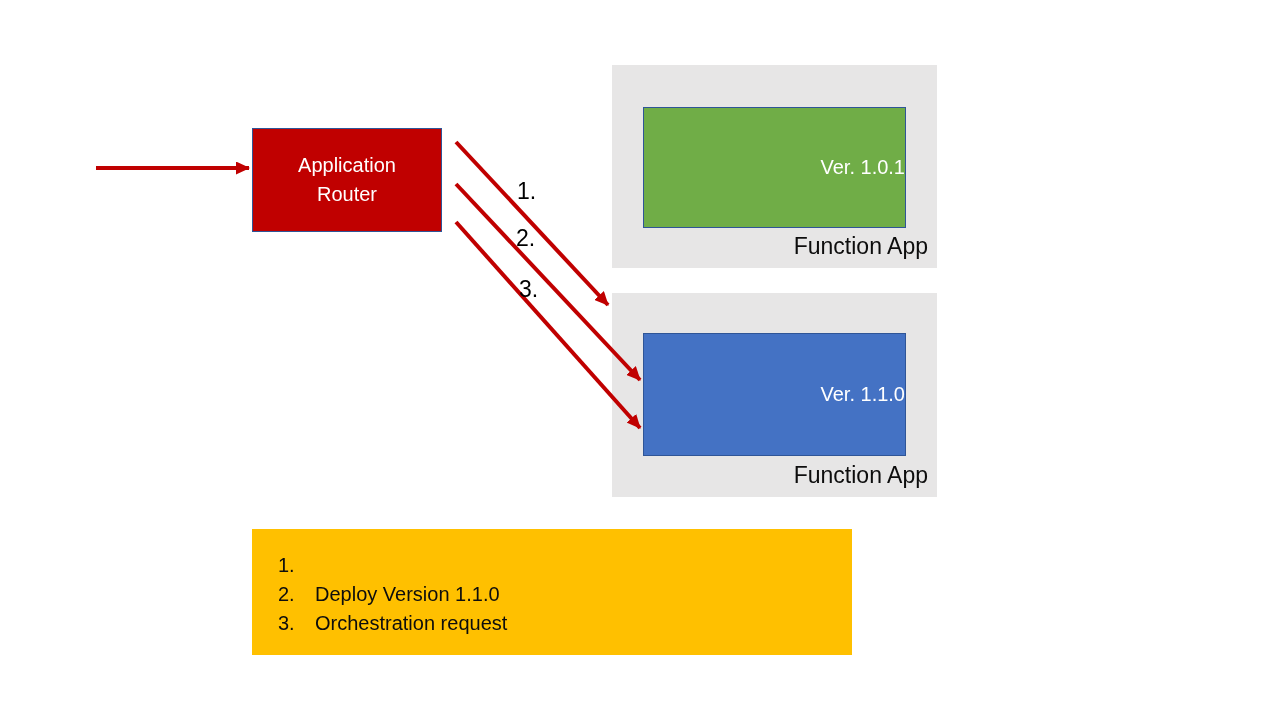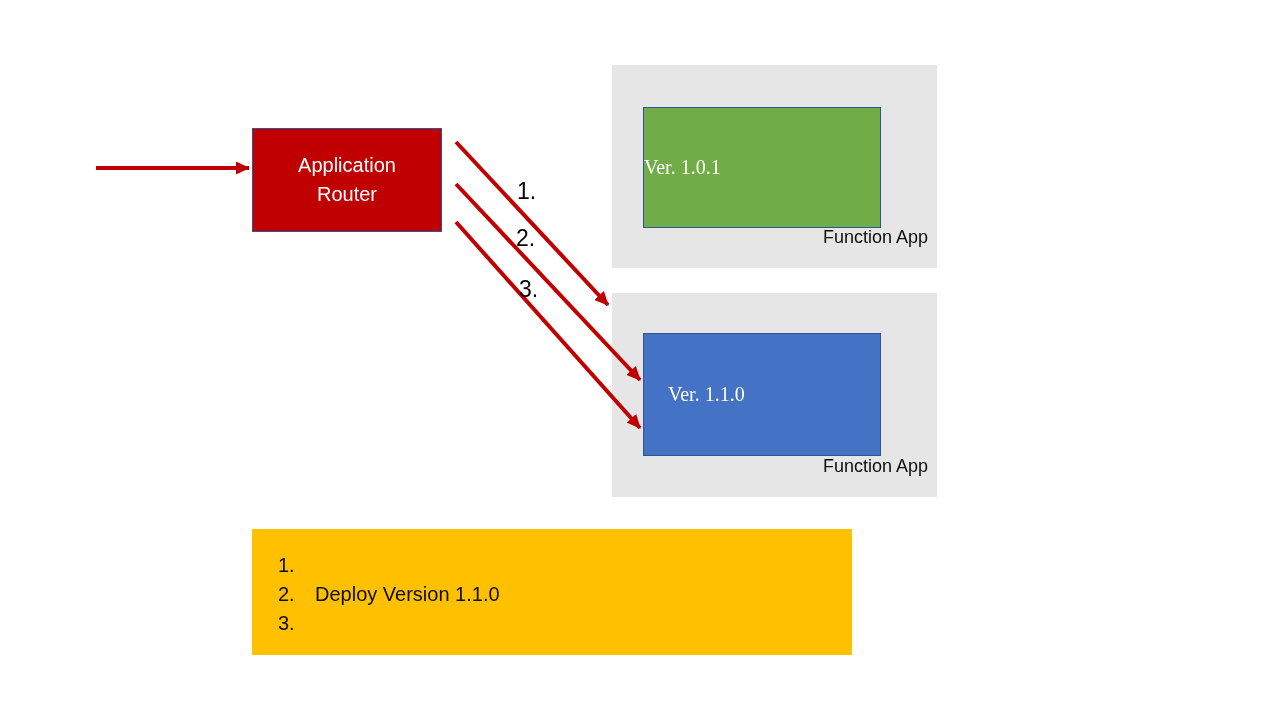--- a/index.html
+++ b/index.html
@@ -54,35 +54,35 @@
     left: 612px;
     width: 325px;
     background: var(--container-gray);
     z-index: 1;
   }
   .fa-top { top: 65px; height: 203px; }
   .fa-bottom { top: 293px; height: 204px; }
   .version-box {
     position: absolute;
     left: 31px;
-    width: 238px;
+    width: 263px;
     border: 1.5px solid var(--shape-border);
-    display: flex; align-items: center; justify-content: flex-start; font-family: Liberation Serif, serif;
+    display: flex; align-items: center; justify-content: flex-end;
   }
   .version-green { top: 42px; height: 121px; background: var(--green); }
   .version-blue  { top: 40px; height: 123px; background: var(--blue); padding-left: 24px; }
   .version-label {
     color: var(--text-light);
     font-size: 20px;
   }
   .fa-label {
     position: absolute;
-    right: 9px; bottom: 20px;
+    right: 9px; bottom: 8px;
     color: var(--text-dark);
-    font-size: 18px;
+    font-size: 23px;
   }
   
   .arrow-num {
     position: absolute;
     color: #000000;
     font-size: 23px;
     line-height: 1;
     z-index: 6;
   }
   .num-1 { left: 517px; top: 180px; }
@@ -147,16 +147,17 @@
   <div class="note">
     <div class="note-row">
       <span class="note-num">1.</span>
     </div>
     <div class="note-row">
       <span class="note-num">2.</span>
       <span class="note-text">Deploy Version 1.1.0</span>
     </div>
     <div class="note-row">
       <span class="note-num">3.</span>
+      <span class="note-text">Orchestration request</span>
     </div>
   </div>
 
 </div>
 
 </body></html>

